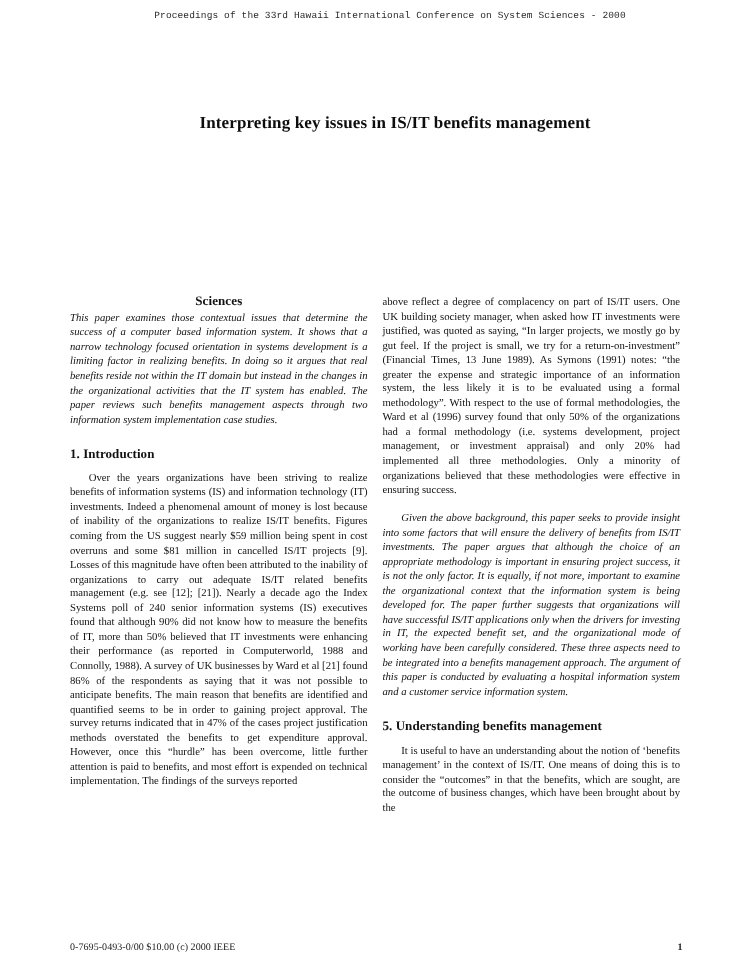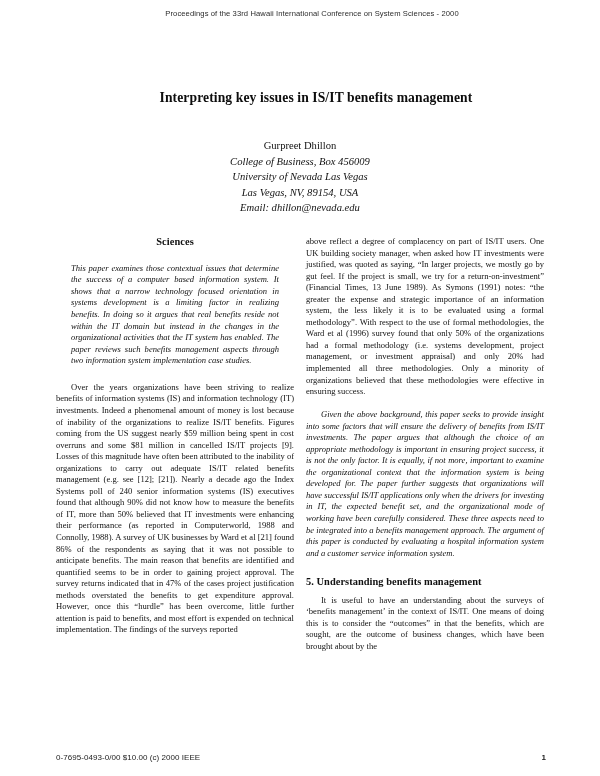--- a/index.html
+++ b/index.html
@@ -21,21 +21,21 @@
     width: 600px;
     height: 776px;
   }
   
   .running-header {
     position: absolute;
     top: 9px;
     left: 0;
     right: 0;
     text-align: center;
-    font-family: Liberation Sans, sans-serif;
+    font-family: Liberation Mono, monospace;
     font-size: 7.6px;
     letter-spacing: 0.1px;
     color: #2b2b2b;
     padding-left: 24px;
   }
   
   .title-block {
     position: absolute;
     top: 90px;
     left: 64px;
@@ -80,21 +80,21 @@
 
   .abstract-heading {
     text-align: center;
     font-weight: bold;
     font-size: 10.4px;
     margin: 0 0 1px 0;
     letter-spacing: 0.1px;
   }
   .abstract-body {
     font-style: italic;
-    margin: 15px;
+    margin: 0;
     text-align: justify;
     line-height: 11.6px;
   }
   .section-heading {
     font-weight: bold;
     font-size: 10.4px;
     margin: 17px 0 7px 0;
     text-align: left;
     letter-spacing: 0.05px;
   }
@@ -105,68 +105,62 @@
   }
   p.para + p.para { margin-top: 11.4px; font-style: italic; }
   .it { }
 
   
   .footer {
     position: absolute;
     bottom: 14px;
     left: 56px;
     width: 490px;
-    font-family: Liberation Sans, sans-serif;
+    font-family: Liberation Serif, serif;
     font-size: 8px;
     color: #1c1c1c;
     display: flex;
     justify-content: space-between;
     align-items: baseline;
   }
   .footer-left  { letter-spacing: 0.05px; }
   .footer-page  { font-weight: bold; }
 </style>
 </head>
 <body>
 
 <div class="page">
 
   <div class="running-header">Proceedings of the 33rd Hawaii International Conference on System Sciences - 2000</div>
 
   <div class="title-block">
     <div class="paper-title">Interpreting key issues in IS/IT benefits management</div>
   </div>
 
-  <div class="author-block">
-    <div class="author-name">Gurpreet Dhillon</div>
-    <div class="author-affil">College of Business, Box 456009</div>
-    <div class="author-affil">University of Nevada Las Vegas</div>
-    <div class="author-affil">Las Vegas, NV, 89154, USA</div>
-    <div class="author-affil">Email: dhillon@nevada.edu</div>
-  </div>
 
   <div class="col col-left">
 
     <div class="abstract-heading">Sciences</div>
 
     <p class="abstract-body">This paper examines those contextual issues that determine the success of a computer based information system. It shows that a narrow technology focused orientation in systems development is a limiting factor in realizing benefits. In doing so it argues that real benefits reside not within the IT domain but instead in the changes in the organizational activities that the IT system has enabled. The paper reviews such benefits management aspects through two information system implementation case studies.</p>
 
+    <div class="section-heading">1. Introduction</div>
 
     <p class="para"><span>Over the years organizations have been striving to realize benefits of information systems (IS) and information technology (IT) investments. Indeed a phenomenal amount of money is lost because of inability of the organizations to realize IS/IT benefits. Figures coming from the US suggest nearly $59 million being spent in cost overruns and some $81 million in cancelled IS/IT projects [9]. Losses of this magnitude have often been attributed to the inability of organizations to carry out adequate IS/IT related benefits management (e.g. see [12]; [21]). Nearly a decade ago the Index Systems poll of 240 senior information systems (IS) executives found that although 90% did not know how to measure the benefits of IT, more than 50% believed that IT investments were enhancing their performance (as reported in Computerworld, 1988 and Connolly, 1988). A survey of UK businesses by Ward </span><span class="it">et al</span><span> [21] found 86% of the respondents as saying that it was not possible to anticipate benefits. The main reason that benefits are identified and quantified seems to be in order to gaining project approval. The survey returns indicated that in 47% of the cases project justification methods overstated the benefits to get expenditure approval. However, once this “hurdle” has been overcome, little further attention is paid to benefits, and most effort is expended on technical implementation.  The findings of the surveys reported</span></p>
   </div>
 
   <div class="col col-right">
 
     <p class="para" style="text-indent:0"><span>above reflect a degree of complacency on part of IS/IT users. One UK building society manager, when asked how IT investments were justified, was quoted as saying, “In larger projects, we mostly go by gut feel.  If the project is small, we try for a return-on-investment” (</span><span class="it">Financial Times</span><span>, 13 June 1989).  As Symons (1991) notes: “the greater the expense and strategic importance of an information system, the less likely it is to be evaluated using a formal methodology”. With respect to the use of formal methodologies, the Ward </span><span class="it">et al</span><span> (1996) survey found that only 50% of the organizations had a formal methodology (i.e. systems development, project management, or investment appraisal) and only 20% had implemented all three methodologies. Only a minority of organizations believed that these methodologies were effective in ensuring success.</span></p>
 
     <p class="para">Given the above background, this paper seeks to provide insight into some factors that will ensure the delivery of benefits from IS/IT investments. The paper argues that although the choice of an appropriate methodology is important in ensuring project success, it is not the only factor. It is equally, if not more, important to examine the organizational context that the information system is being developed for. The paper further suggests that organizations will have successful IS/IT applications only when the drivers for investing in IT, the expected benefit set, and the organizational mode of working have been carefully considered.  These three aspects need to be integrated into a benefits management approach.  The argument of this paper is conducted by evaluating a hospital information system and a customer service information system.</p>
 
     <div class="section-heading">5. Understanding benefits management</div>
 
-    <p class="para">It is useful to have an understanding about the surveys of ‘benefits management’ in the context of IS/IT. One means of doing this is to consider the “outcomes” in that the benefits, which are sought, are the outcome of business changes, which have been brought about by the</p>
+    <p class="para">It is useful to have an understanding about the notion of ‘benefits management’ in the context of IS/IT. One means of doing this is to consider the “outcomes” in that the benefits, which are sought, are the outcome of business changes, which have been brought about by the</p>
   </div>
 
   <div class="footer">
     <span class="footer-left">0-7695-0493-0/00 $10.00 (c) 2000 IEEE</span>
     <span class="footer-page">1</span>
   </div>
 
 </div>
 
 </body></html>

